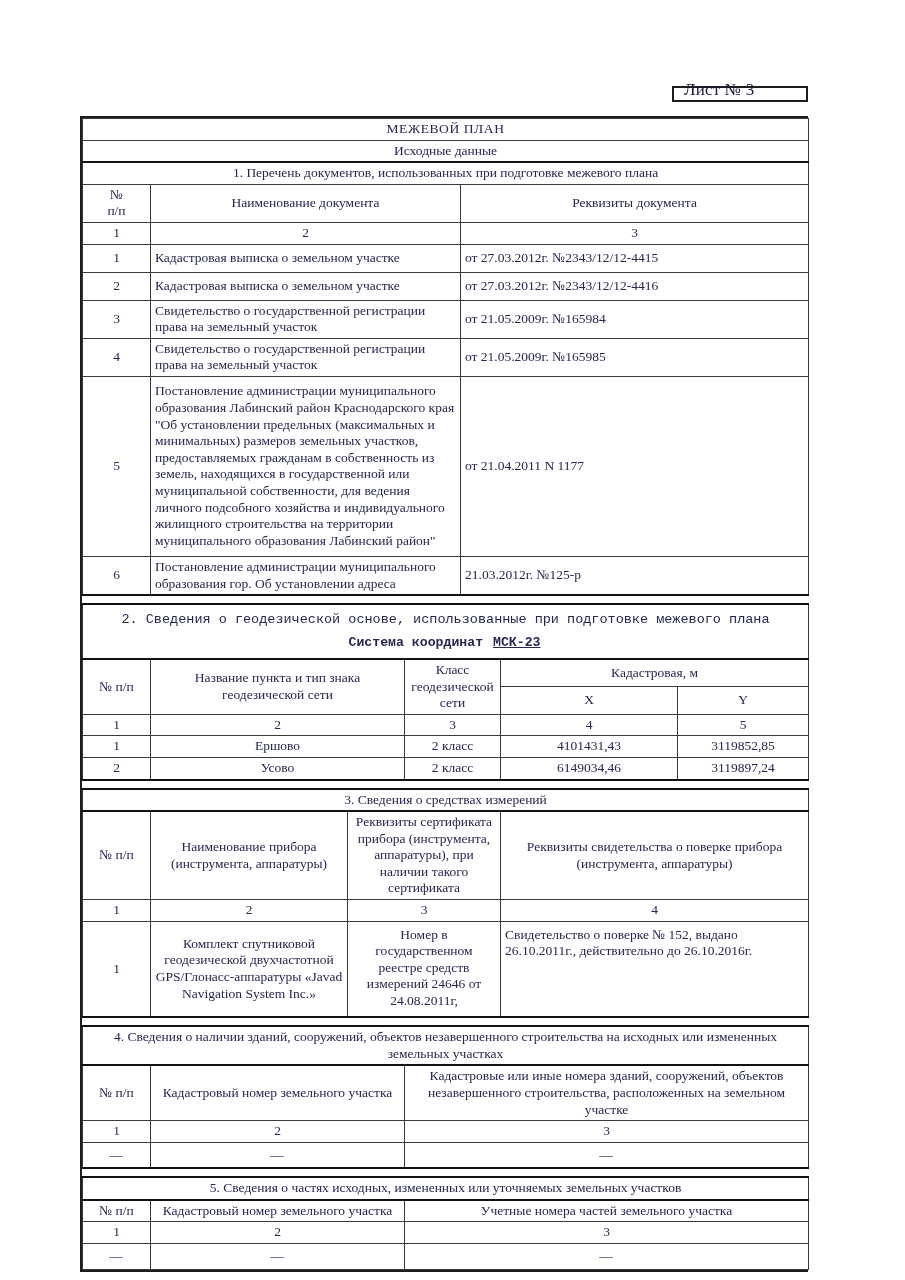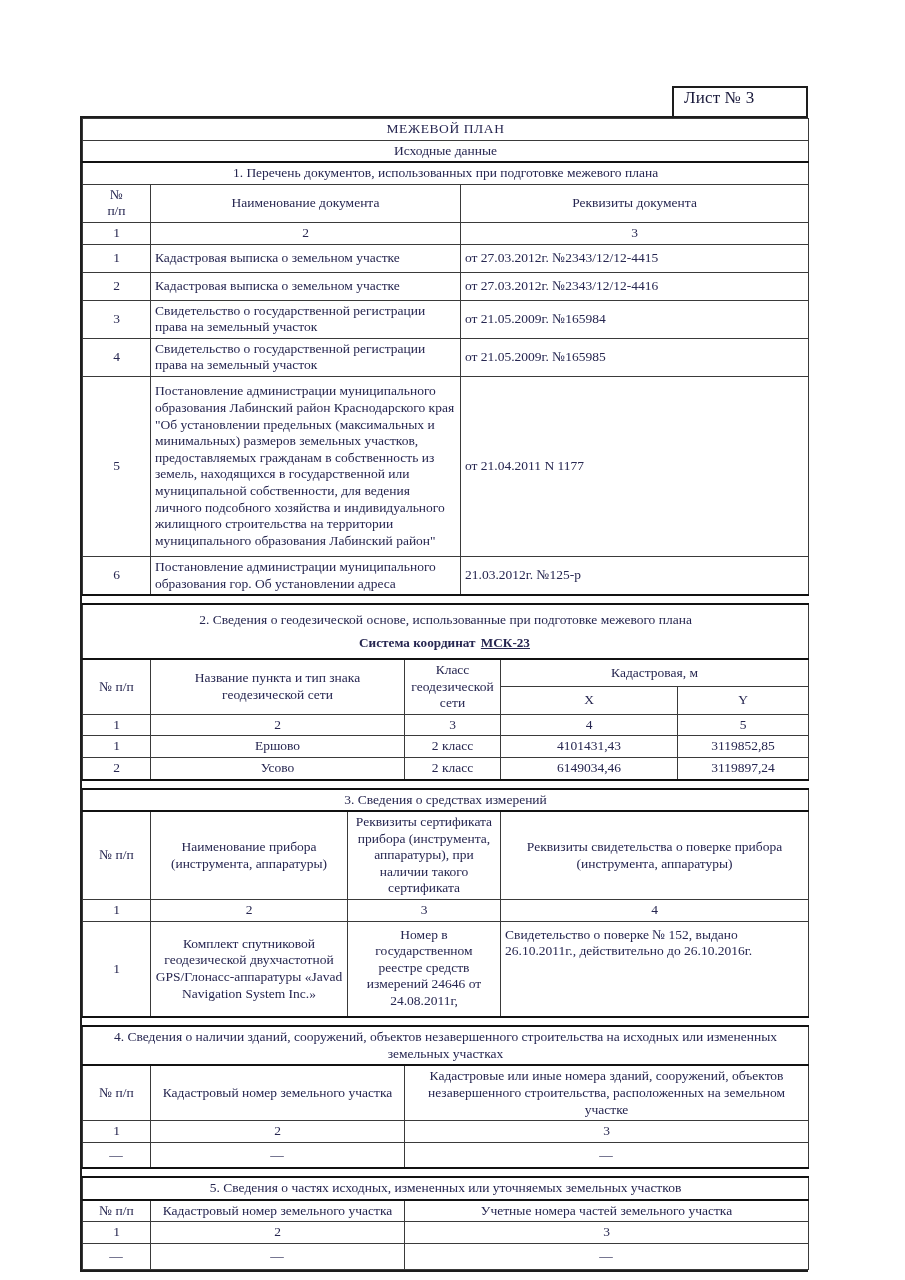--- a/index.html
+++ b/index.html
@@ -13,25 +13,25 @@
   }
   .page{
     position:absolute;
     left:0;top:0;width:905px;height:1280px;
     background:#fff;
   }
 
   
   .sheet-box{
     position:absolute;
-    left:672px;top:86px;width:136px;height:32px;
+    left:672px;top:86px;width:136px;height:16px;
     border:2px solid #1d1d1d;
     background:#fff;
     z-index:5;
-    display:flex;align-items:flex-start;
+    display:flex;align-items:flex-end;
     box-sizing:border-box;
   }
   .sheet-box .sheet-label{
     font-size:17px;
     color:#18183a;
     padding-left:10px;
     letter-spacing:.2px;
     white-space:nowrap;
   }
 
@@ -86,21 +86,21 @@
   }
   .sec-title td{
     text-align:center;
     font-size:13.2px;
     font-weight:bold;
     color:#101030;
     padding:4px 8px 4px;
     border-left:none;border-right:none;
     line-height:1.3;
   }
-  .sec-title.tall td{padding:7px 10px 7px;}
+  .sec-title.tall td{padding:7px 10px 7px;font-family:Liberation Mono, monospace;}
   .coordsys{
     display:block;
     font-weight:bold;
     font-size:13.2px;
     margin-top:6px;
   }
   .coordsys u{text-decoration:underline;padding:0 2px;}
 
   
   .colhead td{

